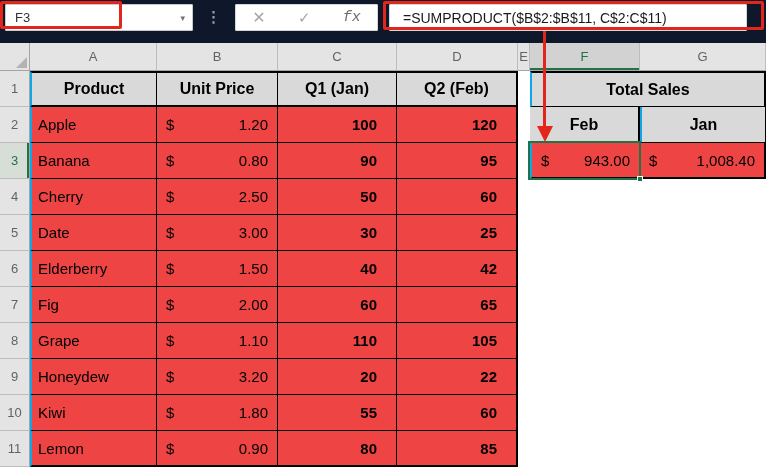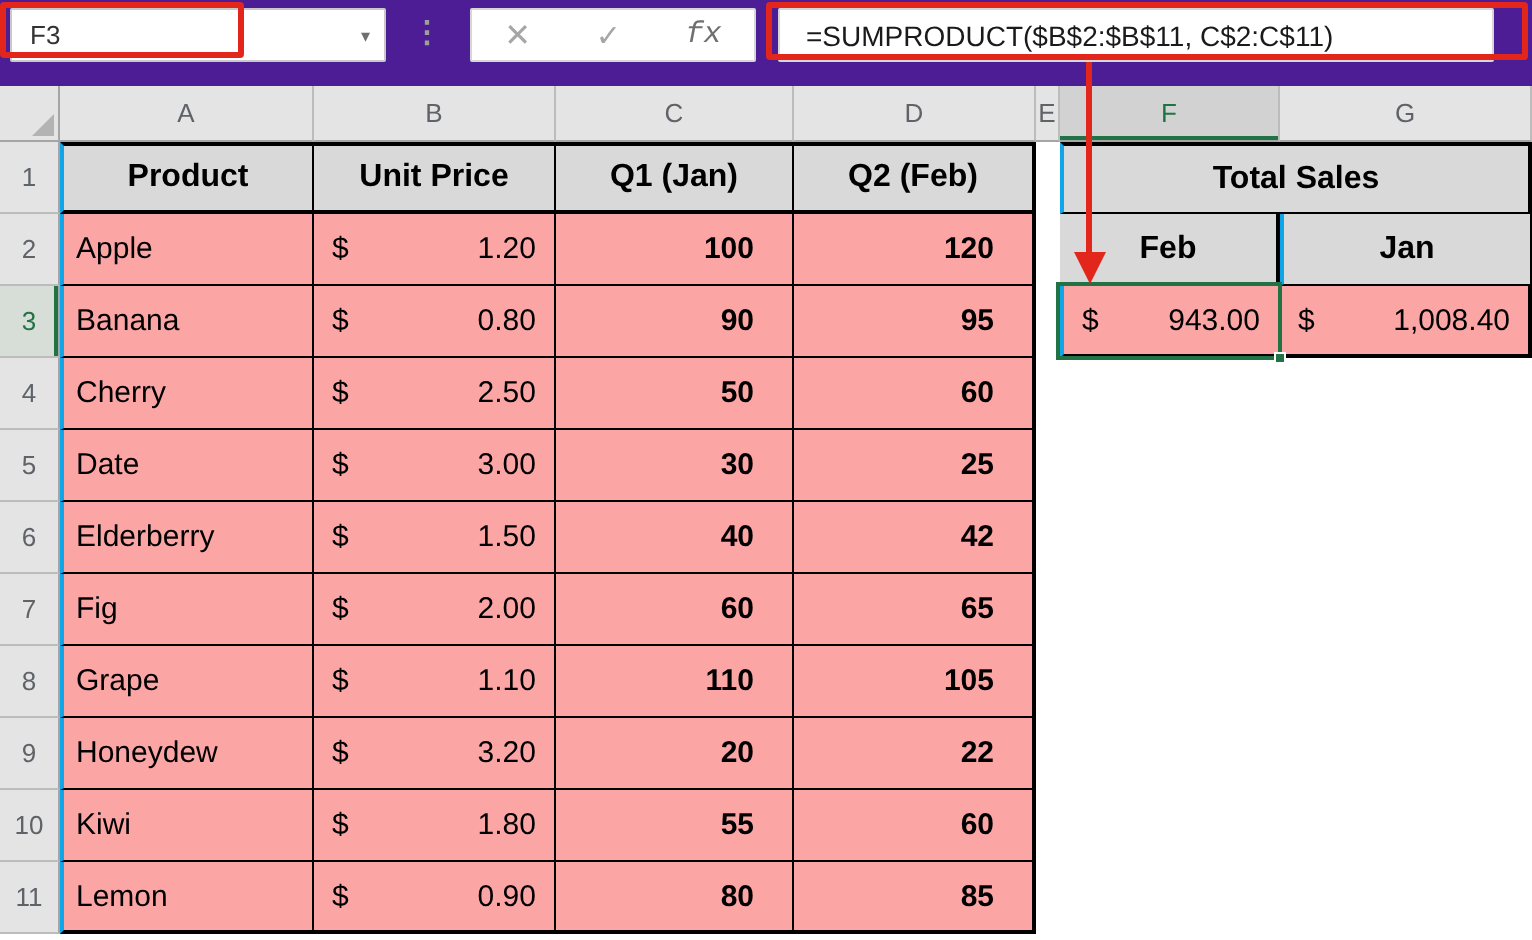--- a/index.html
+++ b/index.html
@@ -1,20 +1,20 @@
 <!DOCTYPE html>
 <html><head>
 <meta charset="utf-8">
 <style>
   * { margin:0; padding:0; box-sizing:border-box; }
   body { font-family:"Liberation Sans", sans-serif; background:#fff; }
   .screen { position:relative; width:766px; height:470px; background:#fff; overflow:hidden; }
 
   
-  .topbar { position:absolute; left:0; top:0; width:766px; height:43px; background:#4c1d95; }
+  .topbar { position:absolute; left:0; top:0; width:766px; height:43px; background:#0f172a; }
   .field { position:absolute; top:4px; height:27px; background:#fff; border:1px solid #c9c9c9; border-radius:1px; }
   .namebox { left:5px; width:188px; display:flex; align-items:center; }
   .namebox-text { padding-left:9px; font-size:13px; color:#333; }
   .nb-caret { position:absolute; right:7px; top:8px; font-size:9px; color:#707070; }
   .dots { position:absolute; left:206px; top:8px; font-size:15px; font-weight:bold; color:#9e9e9e; letter-spacing:0; line-height:18px; }
   .btns { left:235px; width:143px; display:flex; align-items:center; justify-content:space-around; border-color:#d6d6d6; }
   .xbtn { color:#a6a6a6; font-size:16px; }
   .vbtn { color:#a6a6a6; font-size:15px; }
   .fxbtn { color:#6f6f6f; font-size:15px; font-style:italic; font-family:Liberation Mono, monospace; }
   .formulabar { left:389px; width:358px; display:flex; align-items:center; border-color:#d6d6d6; }
@@ -35,21 +35,21 @@
   .ch.sel { background:#d2d2d2; color:#217346; box-shadow:inset 0 -2px 0 #217346; }
   .corner { background:#e4e4e4; border-right:1px solid #a5a5a5; border-bottom:1px solid #a5a5a5; position:relative; }
   .corner::after { content:""; position:absolute; right:2px; bottom:2px; width:0; height:0;
         border-left:11px solid transparent; border-bottom:11px solid #b3b3b3; }
   .rh { background:#e4e4e4; justify-content:center; font-size:13px; color:#5f6368;
         border-right:1px solid #a5a5a5; border-bottom:1px solid #bcbcbc; }
   .rh.sel { background:#d7ded7; color:#217346; box-shadow:inset -2px 0 0 #217346; }
   .bl { background:#fff; }
 
   
-  .t { background:#fca5a5; font-size:15px; color:#000;
+  .t { background:#ef4444; font-size:15px; color:#000;
        border-right:1px solid #000; border-bottom:1px solid #000; }
   .ol { border-left:2px solid #0ea5e9; }
   .or { border-right-width:2px; }
   .ot { border-top:2px solid #000; }
   .ob { border-bottom-width:2px; }
   .hd { background:#d9d9d9; font-weight:bold; font-size:16px; justify-content:center; }
   .name { padding-left:6px; }
   .acc { justify-content:space-between; padding:0 9px; }
   .num { justify-content:flex-end; padding-right:19px;font-weight:bold; }
   .merge2 { grid-column:span 2; }

